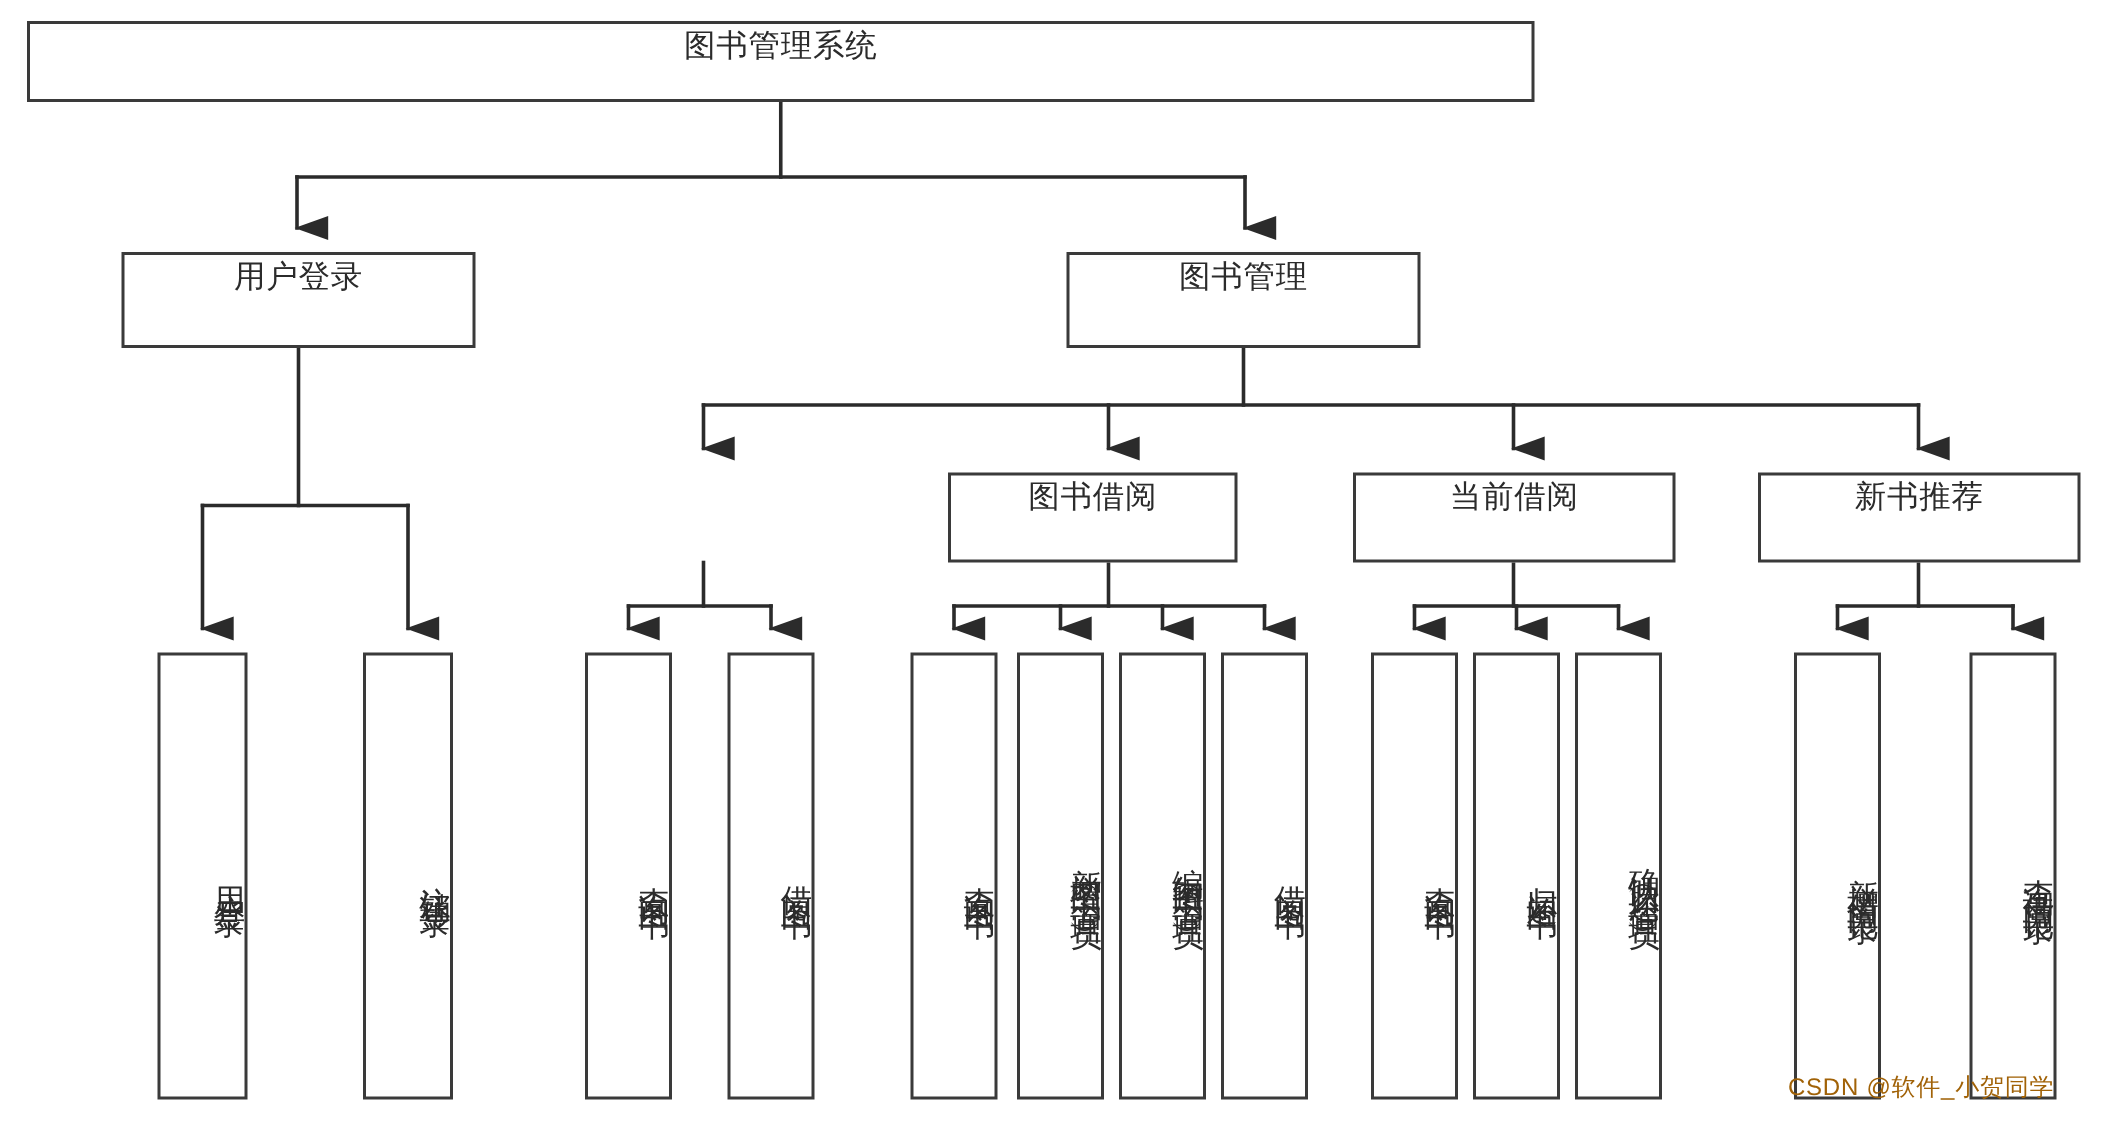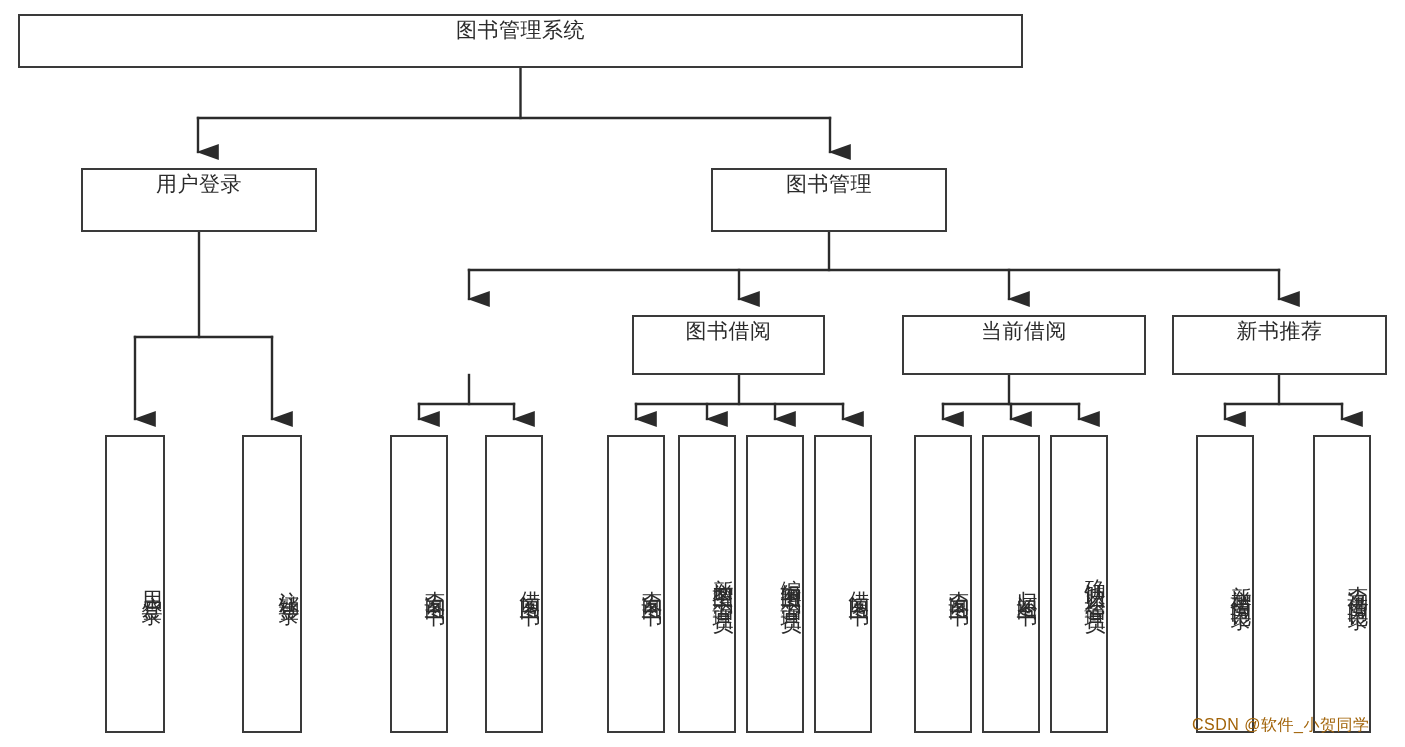--- a/index.html
+++ b/index.html
@@ -125,21 +125,21 @@
   <div class="node horiz" style="left:81px; top:168px; width:236px; height:64px;">
     <span>用户登录</span>
   </div>
   <div class="node horiz" style="left:711px; top:168px; width:236px; height:64px;">
     <span>图书管理</span>
   </div>
 
   <div class="node horiz" style="left:632px; top:315px; width:193px; height:60px;">
     <span>图书借阅</span>
   </div>
-  <div class="node horiz" style="left:902px; top:315px; width:244px; height:60px;">
+  <div class="node horiz" style="left:902px; top:315px; width:215px; height:60px;">
     <span>当前借阅</span>
   </div>
   <div class="node horiz" style="left:1172px; top:315px; width:215px; height:60px;">
     <span>新书推荐</span>
   </div>
 
   <div class="node vert" style="left:105px; top:435px; width:60px; height:298px;">
     <span>用户登录</span>
   </div>
   <div class="node vert" style="left:242px; top:435px; width:60px; height:298px;">

